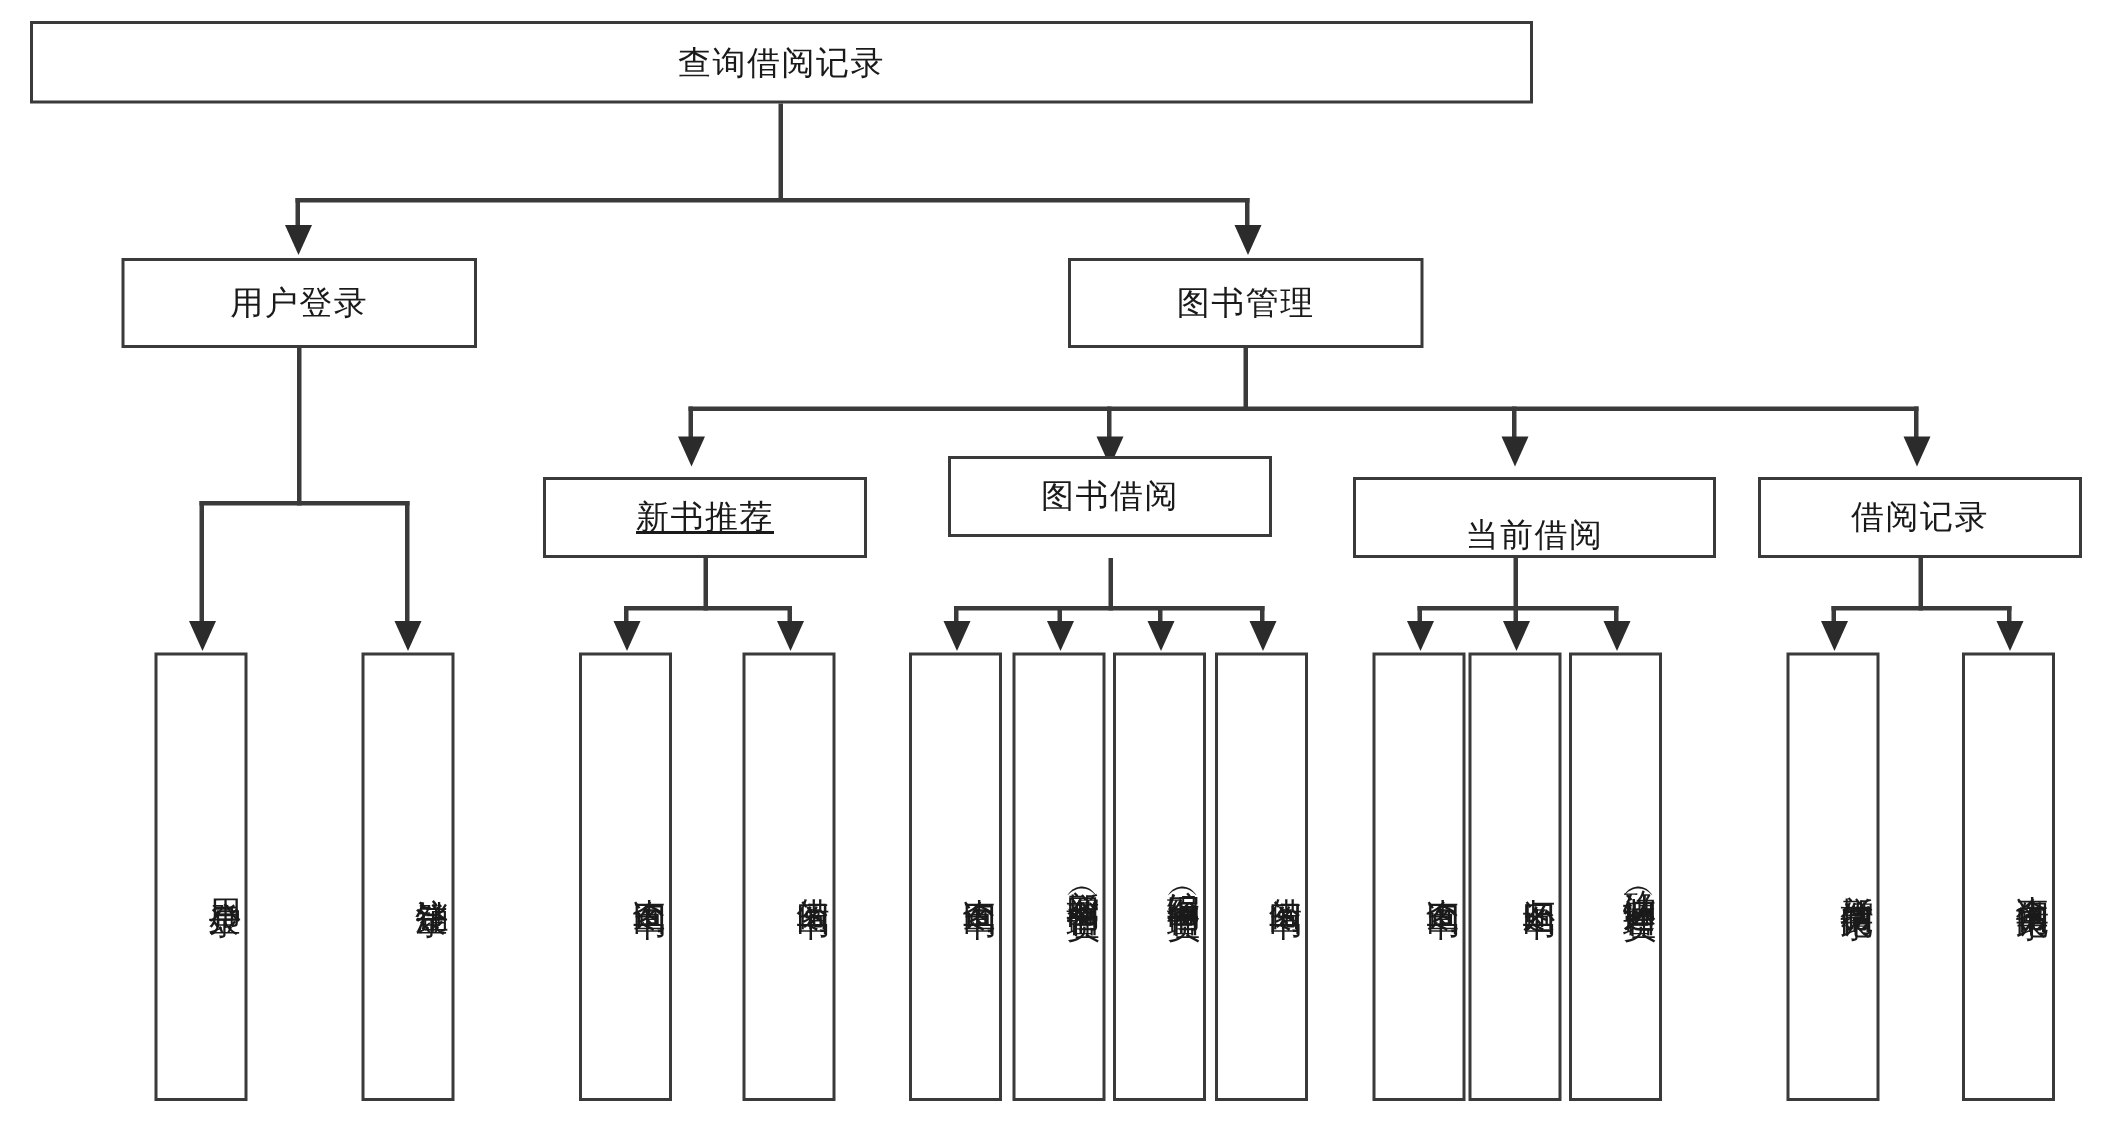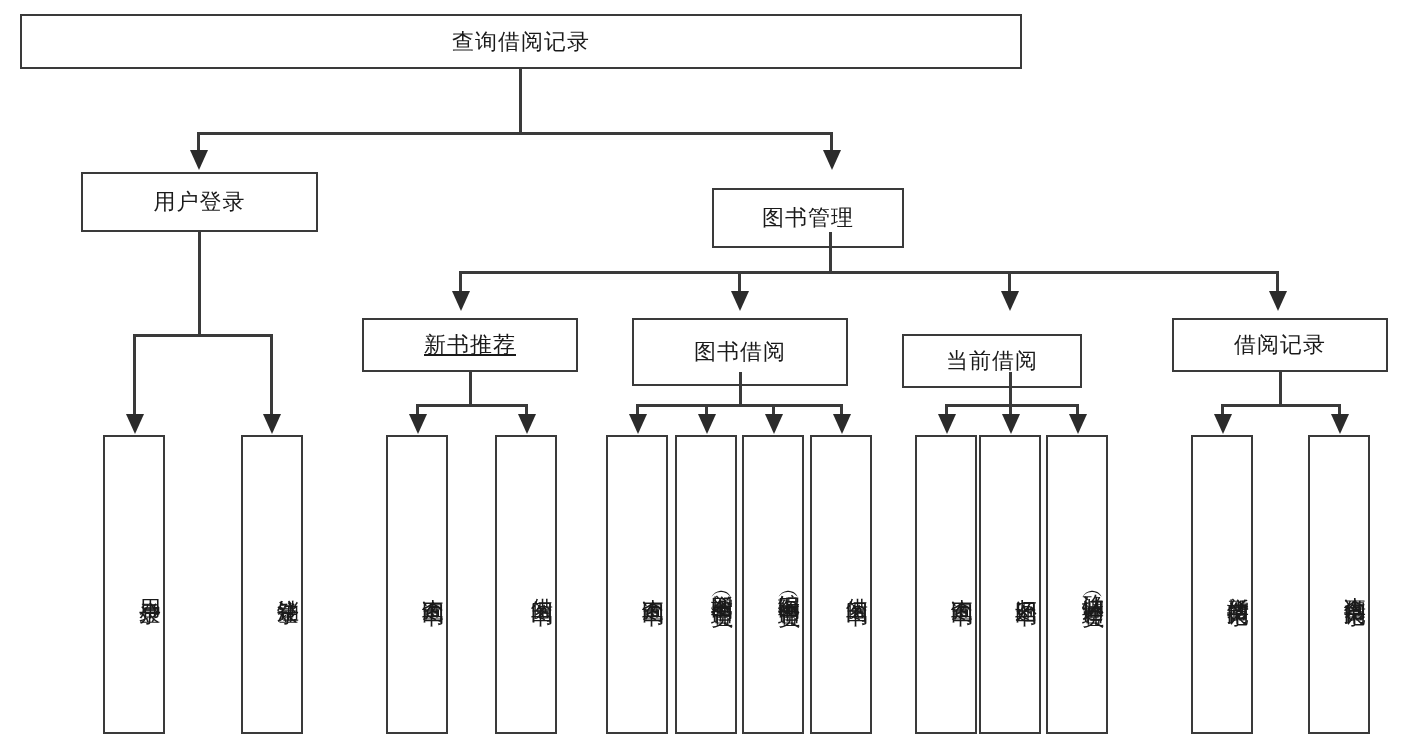--- a/index.html
+++ b/index.html
@@ -89,21 +89,21 @@
   <div class="vline" style="left:519px; top:69px; height:65px;"></div>
   <div class="hline" style="left:197px; top:132px; width:636px;"></div>
   <div class="vline" style="left:197px; top:132px; height:23px;"></div>
   <div class="arrow" style="left:190px; top:150px;"></div>
   <div class="vline" style="left:830px; top:132px; height:23px;"></div>
   <div class="arrow" style="left:823px; top:150px;"></div>
 
   <div class="node horiz" style="left:81px; top:172px; width:237px; height:60px;">
     <span>用户登录</span>
   </div>
-  <div class="node horiz" style="left:712px; top:188px; width:192px; height:60px;">
+  <div class="node horiz" style="left:712px; top:172px; width:237px; height:60px;">
     <span>图书管理</span>
   </div>
 
   <div class="vline" style="left:198px; top:232px; height:105px;"></div>
   <div class="hline" style="left:133px; top:334px; width:140px;"></div>
   <div class="vline" style="left:133px; top:334px; height:85px;"></div>
   <div class="arrow" style="left:126px; top:414px;"></div>
   <div class="vline" style="left:270px; top:334px; height:85px;"></div>
   <div class="arrow" style="left:263px; top:414px;"></div>
 
@@ -114,24 +114,24 @@
   <div class="vline" style="left:738px; top:271px; height:24px;"></div>
   <div class="arrow" style="left:731px; top:291px;"></div>
   <div class="vline" style="left:1008px; top:271px; height:24px;"></div>
   <div class="arrow" style="left:1001px; top:291px;"></div>
   <div class="vline" style="left:1276px; top:271px; height:24px;"></div>
   <div class="arrow" style="left:1269px; top:291px;"></div>
 
   <div class="node horiz" style="left:362px; top:318px; width:216px; height:54px;text-decoration:underline;">
     <span>新书推荐</span>
   </div>
-  <div class="node horiz" style="left:632px; top:318px; width:216px; height:68px;">
+  <div class="node horiz" style="left:632px; top:304px; width:216px; height:54px;">
     <span>图书借阅</span>
   </div>
-  <div class="node horiz" style="left:902px; top:334px; width:180px; height:54px;">
+  <div class="node horiz" style="left:902px; top:318px; width:242px; height:54px;align-items:flex-end;">
     <span>当前借阅</span>
   </div>
   <div class="node horiz" style="left:1172px; top:318px; width:216px; height:54px;text-align:center;">
     <span>借阅记录</span>
   </div>
 
   <div class="vline" style="left:469px; top:372px; height:35px;"></div>
   <div class="hline" style="left:416px; top:404px; width:112px;"></div>
   <div class="vline" style="left:416px; top:404px; height:15px;"></div>
   <div class="arrow" style="left:409px; top:414px;"></div>

